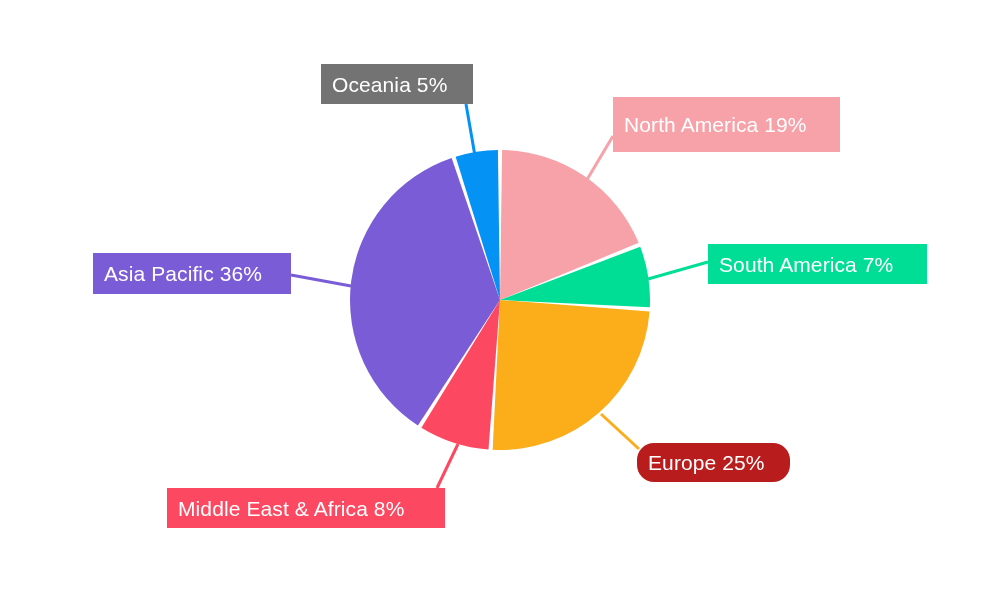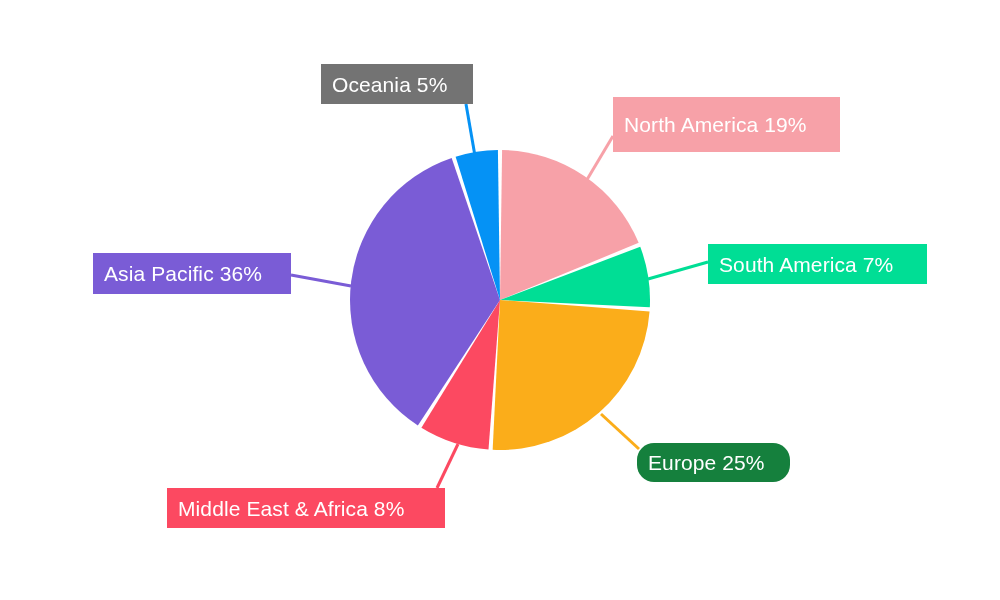--- a/index.html
+++ b/index.html
@@ -61,19 +61,19 @@
         <path d="M 500 300 L 649.56 311.51 A 150 150 0 0 1 492.67 449.82 Z" fill="#FBAD1A"></path>
         <path d="M 500 300 L 488.49 449.56 A 150 150 0 0 1 421.40 427.76 Z" fill="#FC4961"></path>
         <path d="M 500 300 L 417.87 425.51 A 150 150 0 0 1 451.66 158.00 Z" fill="#7A5CD6"></path>
         <path d="M 500 300 L 455.64 156.71 A 150 150 0 0 1 497.91 150.01 Z" fill="#0592F5"></path>
       </g>
   </svg>
 
   <div id="labels-layer">
       <div class="slice-label" style="left: 613px; top: 97px; width: 227px; height: 55px; background: rgb(247, 161, 168);">North America 19%</div>
       <div class="slice-label" style="left: 708px; top: 244px; width: 219px; height: 40px; background: rgb(0, 222, 149);">South America 7%</div>
-      <div class="slice-label" style="left: 637px; top: 443px; width: 153px; height: 39px; background: #15803d; border-radius: 17px;">Europe 25%</div>
+      <div class="slice-label" style="left: 637px; top: 443px; width: 153px; height: 39px; background: #b91c1c; border-radius: 17px;">Europe 25%</div>
       <div class="slice-label" style="left: 167px; top: 488px; width: 278px; height: 40px; background: rgb(252, 73, 97);">Middle East &amp; Africa 8%</div>
       <div class="slice-label" style="left: 93px; top: 253px; width: 198px; height: 41px; background: rgb(122, 92, 214);">Asia Pacific 36%</div>
       <div class="slice-label" style="left: 321px; top: 64px; width: 152px; height: 40px; background: #737373;">Oceania 5%</div>
     </div>
 
 </div>
 
 </body></html>

